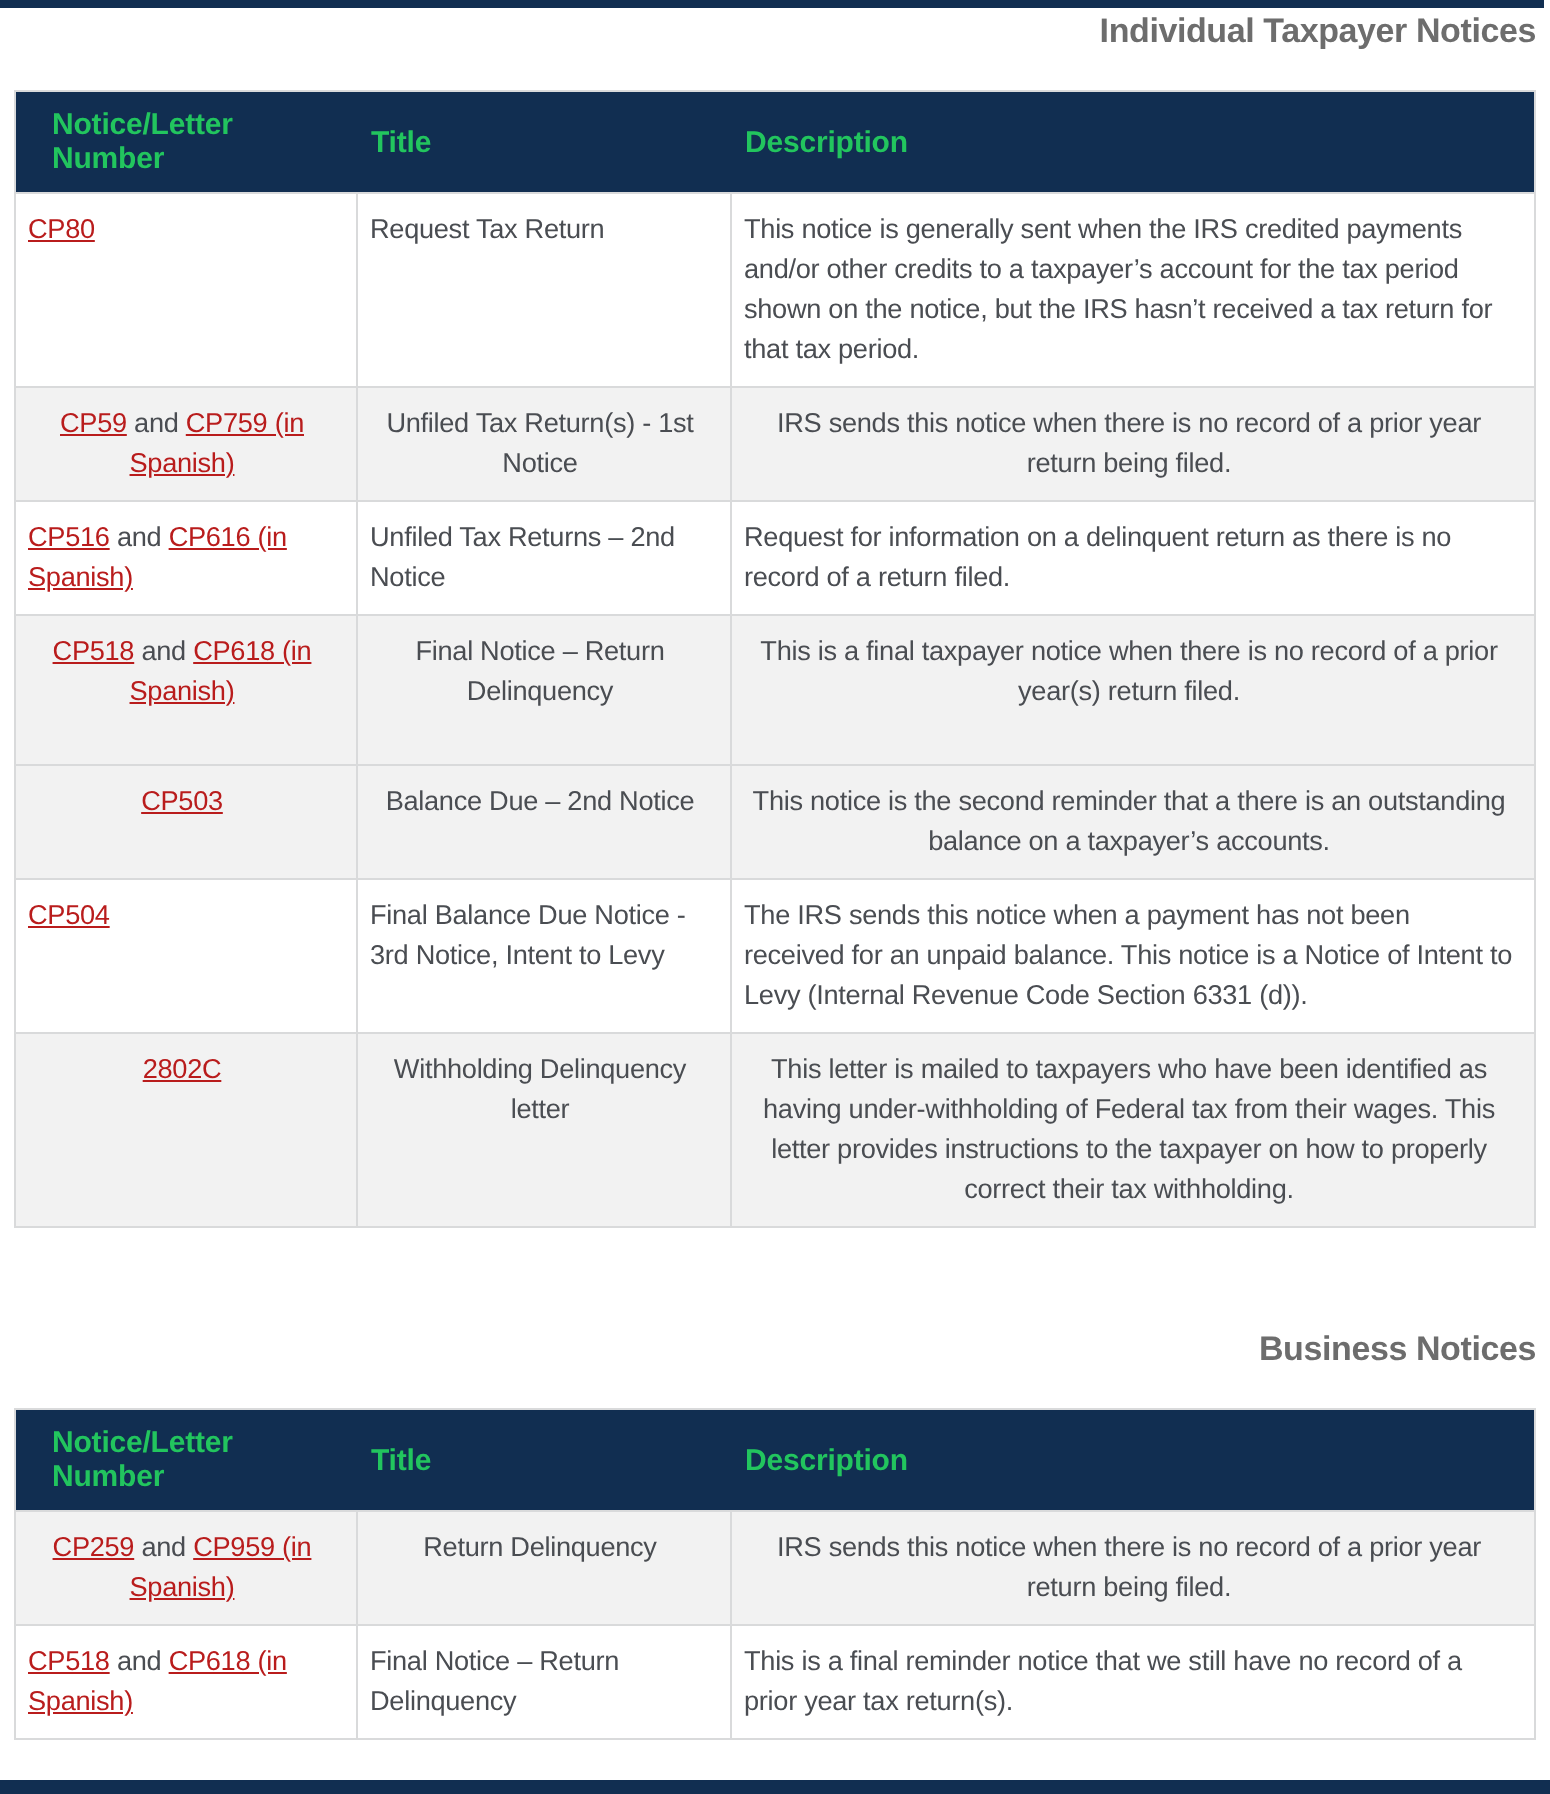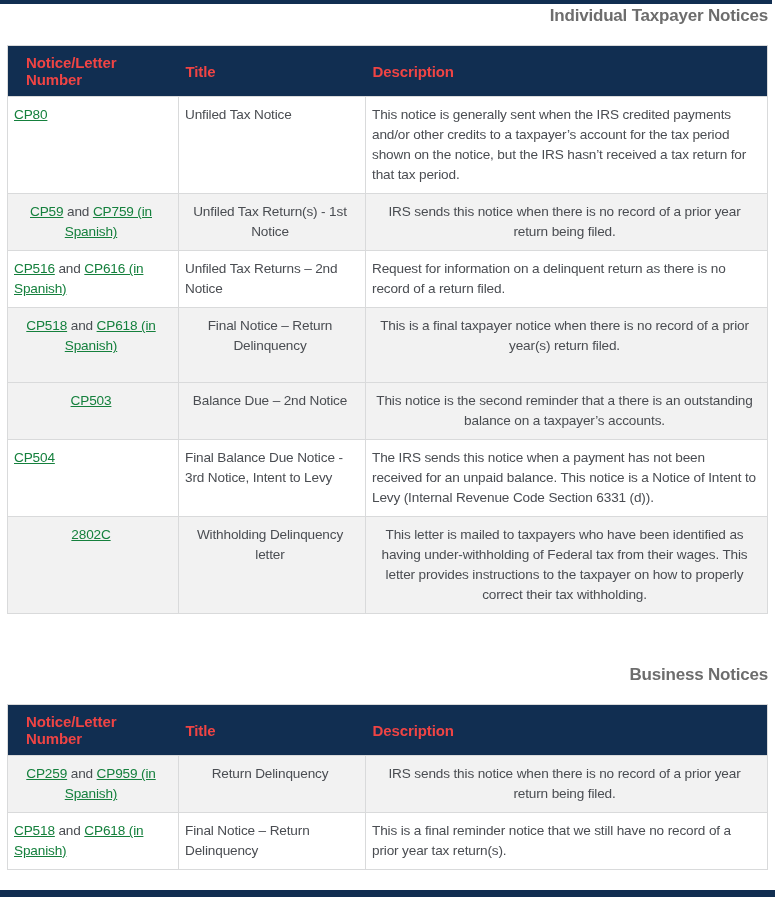--- a/index.html
+++ b/index.html
@@ -27,38 +27,38 @@
   table.notices {
     width: 100%;
     border-collapse: collapse;
     border: 1px solid #d9dadb;
     margin-top: 19px;
     table-layout: fixed;
   }
   table.notices col.c1 { width: 171px; }
   table.notices col.c2 { width: 187px; }
   th {
-    background: #112e51; color: #ef4444;
+    background: #112e51; color: #22c55e;
     font-size: 15px; font-weight: bold;
     text-align: left; vertical-align: middle;
     padding: 8px 8px 8px 7px; border: 0;
     letter-spacing: -0.1px;
   }
   th:first-child { padding-left: 18px; }
   td {
     border: 1px solid #d9dadb;
     vertical-align: top;
     padding: 8px 10px 8px 6px;
     font-size: 13.6px; line-height: 20px; letter-spacing: -0.15px;
     background: #ffffff;
   }
   tr.shaded td { background: #f2f2f2; text-align: center; }
   tr.extra-space td { padding-bottom: 26px; }
   td a {
-    color: #15803d; cursor: pointer;
+    color: #b91c1c; cursor: pointer;
   }
 </style>
 </head>
 <body>
 
 <div class="top-bar"></div>
 
 <main>
 
   <h2 class="section-heading">Individual Taxpayer Notices</h2>
@@ -72,21 +72,21 @@
     <thead>
       <tr>
         <th>Notice/Letter Number</th>
         <th>Title</th>
         <th>Description</th>
       </tr>
     </thead>
     <tbody>
         <tr>
           <td><a href="#">CP80</a></td>
-          <td>Unfiled Tax Notice</td>
+          <td>Request Tax Return</td>
           <td>This notice is generally sent when the IRS credited payments and/or other credits to a taxpayer’s account for the tax period shown on the notice, but the IRS hasn’t received a tax return for that tax period.</td>
         </tr>
         <tr class="shaded">
           <td><a href="#">CP59</a><span> and </span><a href="#">CP759 (in Spanish)</a></td>
           <td>Unfiled Tax Return(s) - 1st Notice</td>
           <td>IRS sends this notice when there is no record of a prior year return being filed.</td>
         </tr>
         <tr>
           <td><a href="#">CP516</a><span> and </span><a href="#">CP616 (in Spanish)</a></td>
           <td>Unfiled Tax Returns – 2nd Notice</td>

